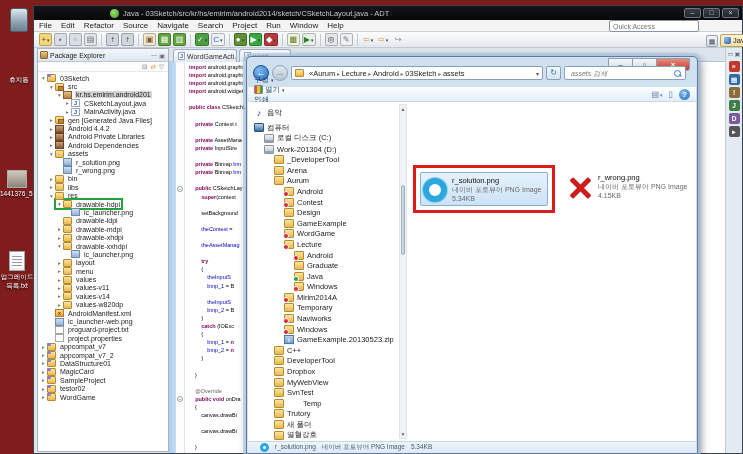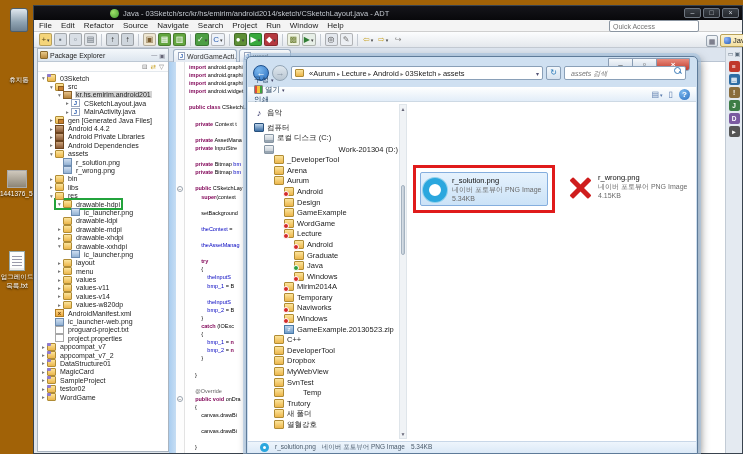--- a/index.html
+++ b/index.html
@@ -1,17 +1,17 @@
 <!DOCTYPE html>
 <html><head>
 <meta charset="utf-8">
 <style>
   html,body{margin:0;padding:0;background:#000;}
   *{box-sizing:border-box;font-family:"Liberation Sans",sans-serif;}
-  #stage{position:relative;width:743px;height:454px;background:#a16207;overflow:hidden;}
+  #stage{position:relative;width:743px;height:454px;background:#7f1d1d;overflow:hidden;}
 
   
   .dicon{position:absolute;width:34px;text-align:center;color:#fff;font-size:6.5px;text-shadow:0 1px 2px #000;}
   .dicon .glyphbox{margin:0 auto 2px auto;}
   [data-name="desktop-icon-recycle-bin"]{left:2px;top:8px;}
   [data-name="desktop-icon-recycle-bin"] .glyphbox{width:18px;height:24px;background:linear-gradient(180deg,#dfe7ee,#8fa3b2 60%,#6d8090);border-radius:3px 3px 2px 2px;border:1px solid #4d5f6d;}
   [data-name="desktop-icon-recycle-bin"] .lab{margin-top:44px;}
   [data-name="desktop-icon-image-file"]{left:0px;top:170px;}
   [data-name="desktop-icon-image-file"] .glyphbox{width:20px;height:18px;background:linear-gradient(180deg,#cfc8bc,#8d8678);border:1px solid #aaa;}
   [data-name="desktop-icon-text-file"]{left:0px;top:251px;}
@@ -89,21 +89,21 @@
   .xcb{width:25px;height:13px;border:1px solid #8a9db4;background:linear-gradient(180deg,#f5f8fb,#ccd8e6);font-size:8px;line-height:11px;text-align:center;color:#333;border-radius:0 0 3px 3px;margin-left:-1px;}
   .xcb.close{background:linear-gradient(180deg,#e98c7e,#c0392b);color:#fff;font-weight:bold;width:34px;}
   #x-nav{position:absolute;left:6px;top:8px;right:6px;height:16px;display:flex;align-items:center;gap:3px;}
   .navcirc{width:16px;height:16px;border-radius:50%;text-align:center;line-height:15px;font-size:9px;flex:none;}
   .navcirc.back{background:radial-gradient(circle at 35% 30%,#7db9ef,#2a6fc0);border:1px solid #1d4f8c;color:#fff;}
   .navcirc.fwd{background:linear-gradient(180deg,#dfe7ee,#b9c6d2);border:1px solid #93a5b5;color:#8a97a5;}
   #addrbox{width:252px;height:14px;background:#fff;border:1px solid #8aa0b8;border-radius:2px;display:flex;align-items:center;padding:0 3px;gap:2px;font-size:7.5px;color:#222;overflow:hidden;}
   #addrbox .crumb-sep{color:#777;font-size:6px;}
   #addrbox .spring{flex:1;}
   #refreshbtn{width:15px;height:14px;background:linear-gradient(180deg,#f2f7fb,#d6e3f0);border:1px solid #8aa0b8;border-radius:2px;font-size:8px;line-height:12px;text-align:center;color:#2b7bb9;}
-  #searchbox{width:122px;height:14px;background:#fff;border:1px solid #8aa0b8;border-radius:2px;display:flex;padding:0 4px;}
+  #searchbox{width:122px;height:14px;background:#fff;border:1px solid #8aa0b8;border-radius:2px;display:flex;align-items:center;padding:0 4px;}
   #searchbox input{border:none;outline:none;flex:1;font-size:7px;font-style:italic;color:#888;width:10px;background:transparent;}
   .mag{width:7px;height:7px;position:relative;flex:none;}
   .mag:before{content:"";position:absolute;left:0;top:0;width:5px;height:5px;border:1px solid #3b7bb8;border-radius:50%;}
   .mag:after{content:"";position:absolute;left:5px;top:5px;width:3px;height:1px;background:#3b7bb8;transform:rotate(45deg);}
   #x-cmdbar{position:absolute;left:1px;top:30px;right:1px;height:15px;background:linear-gradient(180deg,#fdfefe,#e2edf8);border-top:1px solid #fff;border-bottom:1px solid #cdd9e4;display:flex;align-items:center;padding:0 6px;font-size:7.5px;color:#1e3c5c;}
   .cmd{display:flex;align-items:center;gap:2px;margin-right:12px;}
   .cmd .carrow{font-size:5px;color:#446;}
   .cmd .viewer-ico{width:9px;height:9px;background:linear-gradient(90deg,#e04b3a 33%,#f5c33b 33%,#f5c33b 66%,#3da23d 66%);border:1px solid #888;border-radius:1px;}
   #x-cmdbar .spring{flex:1;}
   .cmdico{margin-left:6px;font-size:8px;color:#5577aa;display:flex;align-items:center;gap:1px;}
@@ -704,39 +704,43 @@
           </div>
           <div class="nspacer" data-name="nav-spacer"></div>
           <div class="nrow" data-name="nav-tree-item" style="padding-left: 6px;">
             <span class="nico ni-computer" data-name="computer-icon"></span>
             <span data-name="nav-item-label">컴퓨터</span>
           </div>
           <div class="nrow" data-name="nav-tree-item" style="padding-left: 16px;">
             <span class="nico ni-disk" data-name="disk-icon"></span>
             <span data-name="nav-item-label">로컬 디스크 (C:)</span>
           </div>
-          <div class="nrow" data-name="nav-tree-item" style="padding-left: 16px; justify-content: space-between;">
+          <div class="nrow" data-name="nav-tree-item" style="padding-left: 16px;">
             <span class="nico ni-disk" data-name="disk-icon"></span>
             <span data-name="nav-item-label">Work-201304 (D:)</span>
           </div>
           <div class="nrow" data-name="nav-tree-item" style="padding-left: 26px;">
             <span class="nico ni-folder" data-name="folder-icon"></span>
             <span data-name="nav-item-label">_DeveloperTool</span>
           </div>
           <div class="nrow" data-name="nav-tree-item" style="padding-left: 26px;">
             <span class="nico ni-folder" data-name="folder-icon"></span>
             <span data-name="nav-item-label">Arena</span>
           </div>
           <div class="nrow" data-name="nav-tree-item" style="padding-left: 26px;">
             <span class="nico ni-folder" data-name="folder-icon"></span>
             <span data-name="nav-item-label">Aurum</span>
           </div>
           <div class="nrow" data-name="nav-tree-item" style="padding-left: 36px;">
             <span class="nico ni-folder b-red" data-name="folder-icon"></span>
             <span data-name="nav-item-label">Android</span>
+          </div>
+          <div class="nrow" data-name="nav-tree-item" style="padding-left: 36px;">
+            <span class="nico ni-folder b-red" data-name="folder-icon"></span>
+            <span data-name="nav-item-label">Contest</span>
           </div>
           <div class="nrow" data-name="nav-tree-item" style="padding-left: 36px;">
             <span class="nico ni-folder" data-name="folder-icon"></span>
             <span data-name="nav-item-label">Design</span>
           </div>
           <div class="nrow" data-name="nav-tree-item" style="padding-left: 36px;">
             <span class="nico ni-folder" data-name="folder-icon"></span>
             <span data-name="nav-item-label">GameExample</span>
           </div>
           <div class="nrow" data-name="nav-tree-item" style="padding-left: 36px;">

